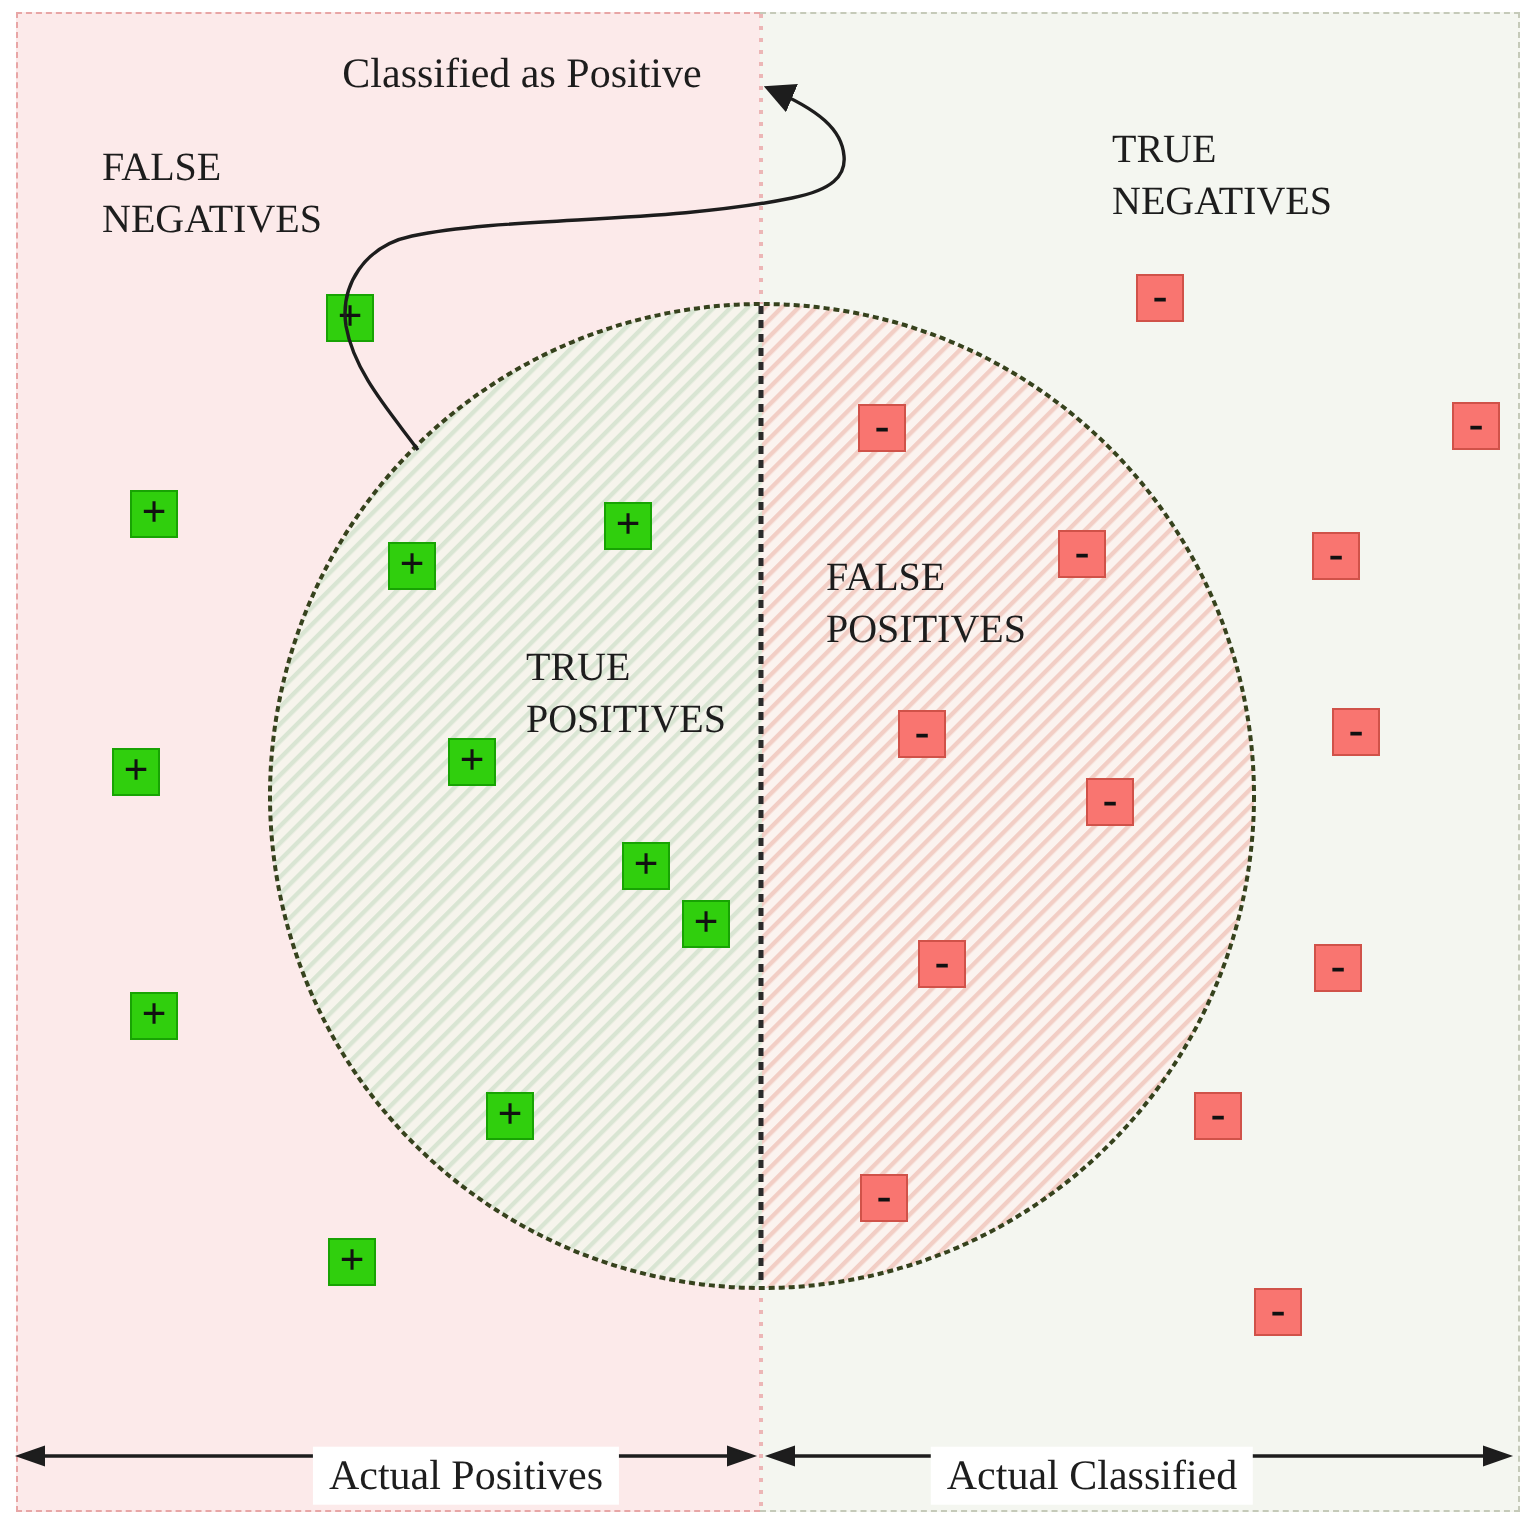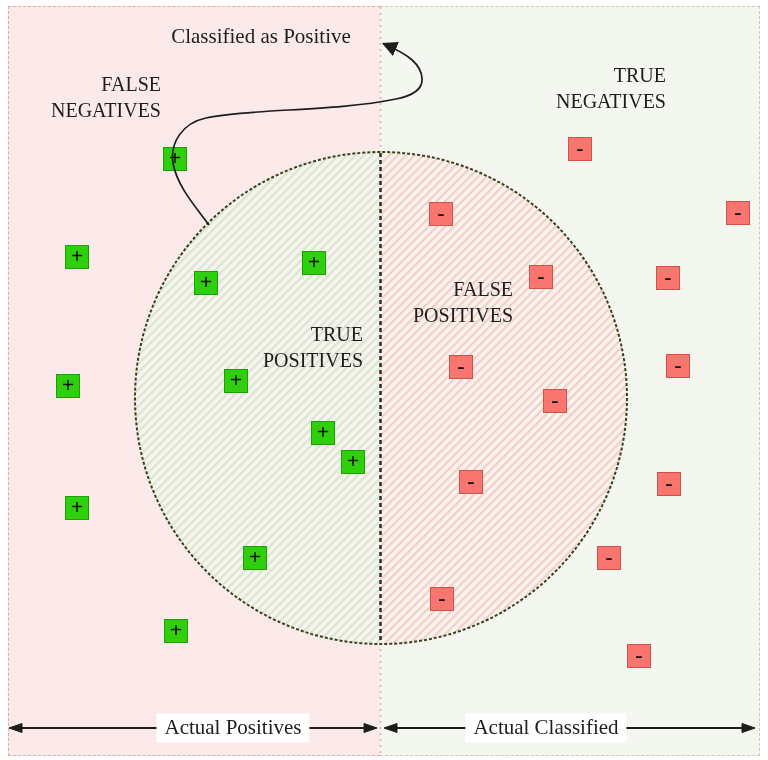--- a/index.html
+++ b/index.html
@@ -43,32 +43,33 @@
     background: var(--positive-fill, #30cf0d);
     border: 1.5px solid var(--positive-border, #18a303);
   }
   .marker.neg {
     background: var(--negative-fill, #f97570);
     border: 1.5px solid var(--negative-border, #d05249);
   }
   .lbl {
     position: absolute;
     transform: translate(-50%, -50%);
-    text-align: right;
+    text-align: left;
     white-space: pre-line;
     font-size: 20px;
     line-height: 1.3;
     z-index: 5;
   }
   .lbl.title { font-size: 21px; white-space: nowrap; }
   .lbl.boxed {
     font-size: 21px;
     white-space: nowrap;
     background: #ffffff;
     padding: 1px 8px;
+    margin-top: 10px;
   }
 </style>
 </head>
 <body>
 
 <div class="stage">
 
   <div class="region left"></div>
   <div class="region right"></div>
 

